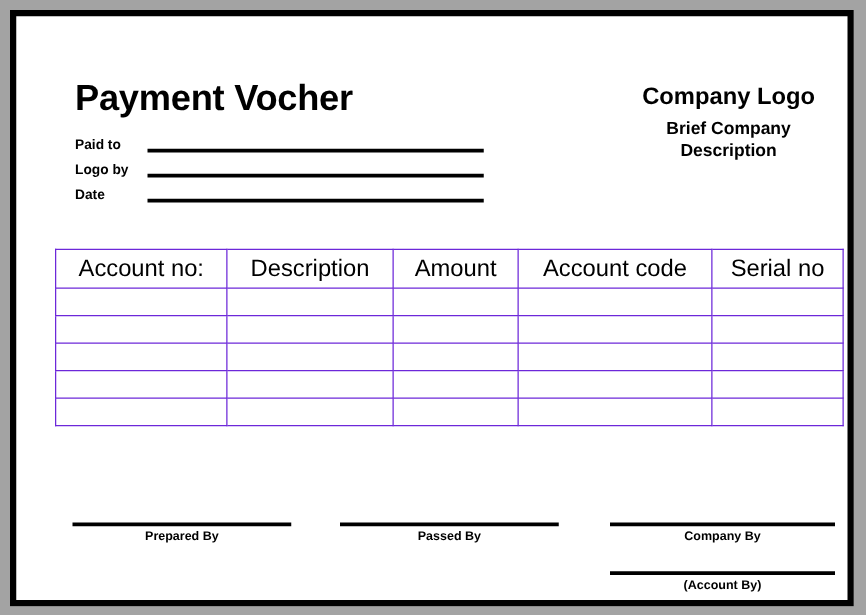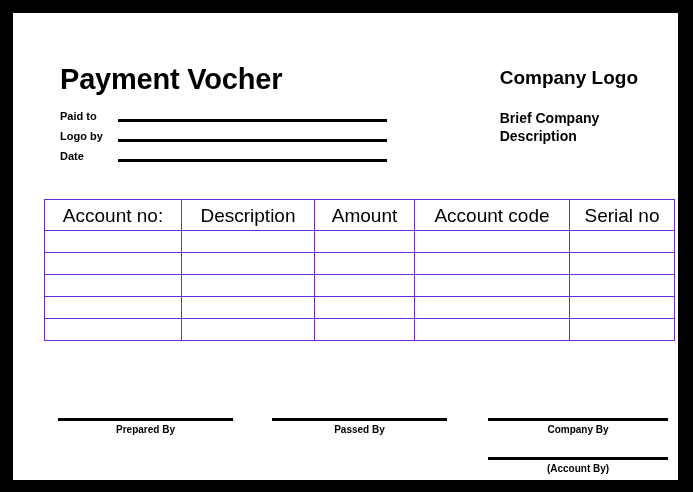--- a/index.html
+++ b/index.html
@@ -10,21 +10,21 @@
   }
   body {
     font-family: "Liberation Sans", sans-serif;
     -webkit-font-smoothing: antialiased;
   }
 
   #page {
     position: relative;
     width: 693px;
     height: 492px;
-    background: #000000;
+    background: #a3a3a3;
     overflow: hidden;
   }
 
   
   #voucher-frame {
     position: absolute;
     left: 8px;
     top: 8px;
     width: 675px;
     height: 477px;
@@ -40,33 +40,33 @@
     top: 50px;
     font-size: 29px;
     font-weight: bold;
     color: #000000;
     letter-spacing: -0.2px;
     white-space: nowrap;
   }
 
   #company-block {
     position: absolute;
-    right: 40px;
+    right: 26px;
     top: 54px;
-    text-align: left;
+    text-align: center;
     color: #000000;
   }
   #company-logo-text {
     font-size: 19px;
     font-weight: bold;
     line-height: 1.15;
     white-space: nowrap;
   }
   #company-desc {
-    margin-top: 21px;
+    margin-top: 5px;
     font-size: 14px;
     font-weight: bold;
     line-height: 1.28;
     white-space: nowrap;
   }
 
   
   #fields-block {
     position: absolute;
     left: 47px;

